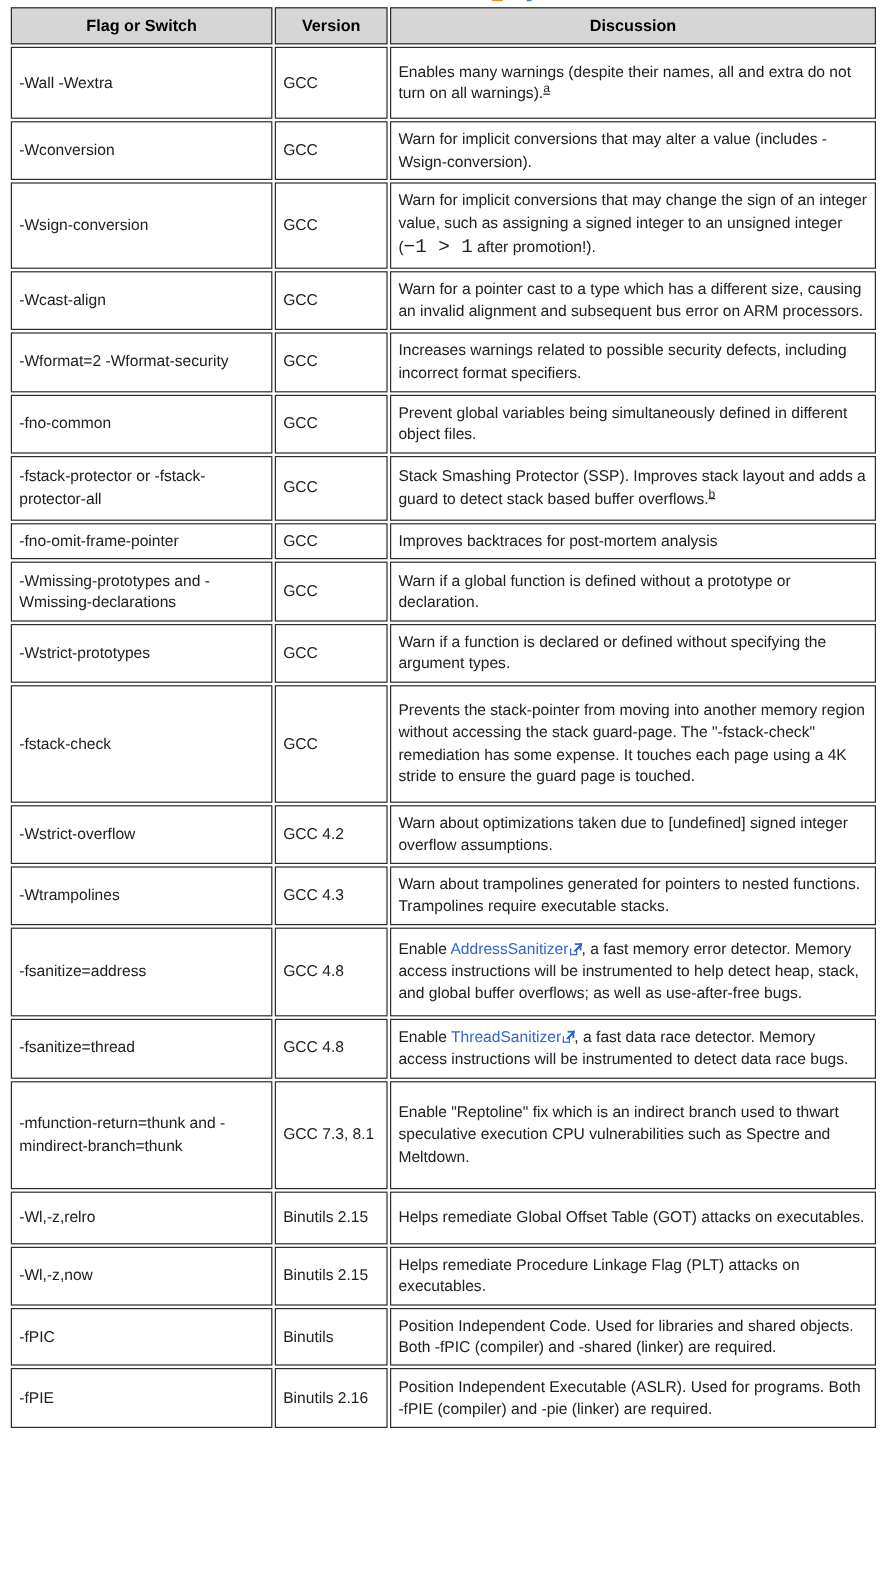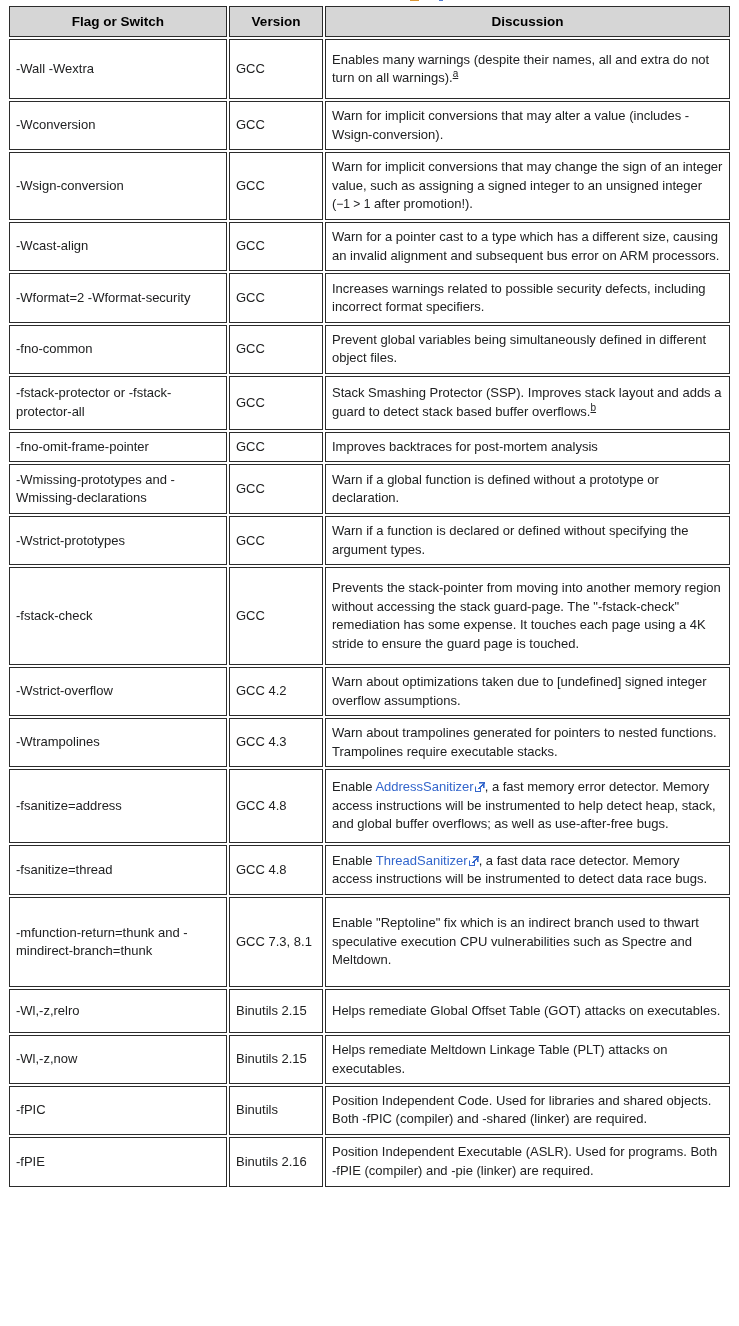--- a/index.html
+++ b/index.html
@@ -132,22 +132,22 @@
     font-size: 10px;
     line-height: 1;
     vertical-align: super;
   }
   sup.fn a {
     color: #202122;
     text-decoration: underline;
   }
 
   code.mono, .mono {
-    font-family: Liberation Sans, sans-serif;
-    font-size: 12px;
+    font-family: Liberation Mono, monospace;
+    font-size: 16px;
     background: transparent;
     white-space: nowrap;
   }
 </style>
 </head>
 <body>
 
 <div class="page">
 
   <div class="clipped-top">
@@ -250,21 +250,21 @@
           <td class="disc"><span>Enable "Reptoline" fix which is an indirect branch used to thwart speculative execution CPU vulnerabilities such as Spectre and Meltdown.</span></td>
         </tr>
         <tr style="height: 44px;">
           <td class="flag">-Wl,-z,relro</td>
           <td class="version">Binutils 2.15</td>
           <td class="disc"><span>Helps remediate Global Offset Table (GOT) attacks on executables.</span></td>
         </tr>
         <tr style="height: 46px;">
           <td class="flag">-Wl,-z,now</td>
           <td class="version">Binutils 2.15</td>
-          <td class="disc"><span>Helps remediate Meltdown Linkage Table (PLT) attacks on executables.</span></td>
+          <td class="disc"><span>Helps remediate Procedure Linkage Flag (PLT) attacks on executables.</span></td>
         </tr>
         <tr style="height: 48px;">
           <td class="flag">-fPIC</td>
           <td class="version">Binutils</td>
           <td class="disc"><span>Position Independent Code. Used for libraries and shared objects. Both -fPIC (compiler) and -shared (linker) are required.</span></td>
         </tr>
         <tr style="height: 50px;">
           <td class="flag">-fPIE</td>
           <td class="version">Binutils 2.16</td>
           <td class="disc"><span>Position Independent Executable (ASLR). Used for programs. Both -fPIE (compiler) and -pie (linker) are required.</span></td>

